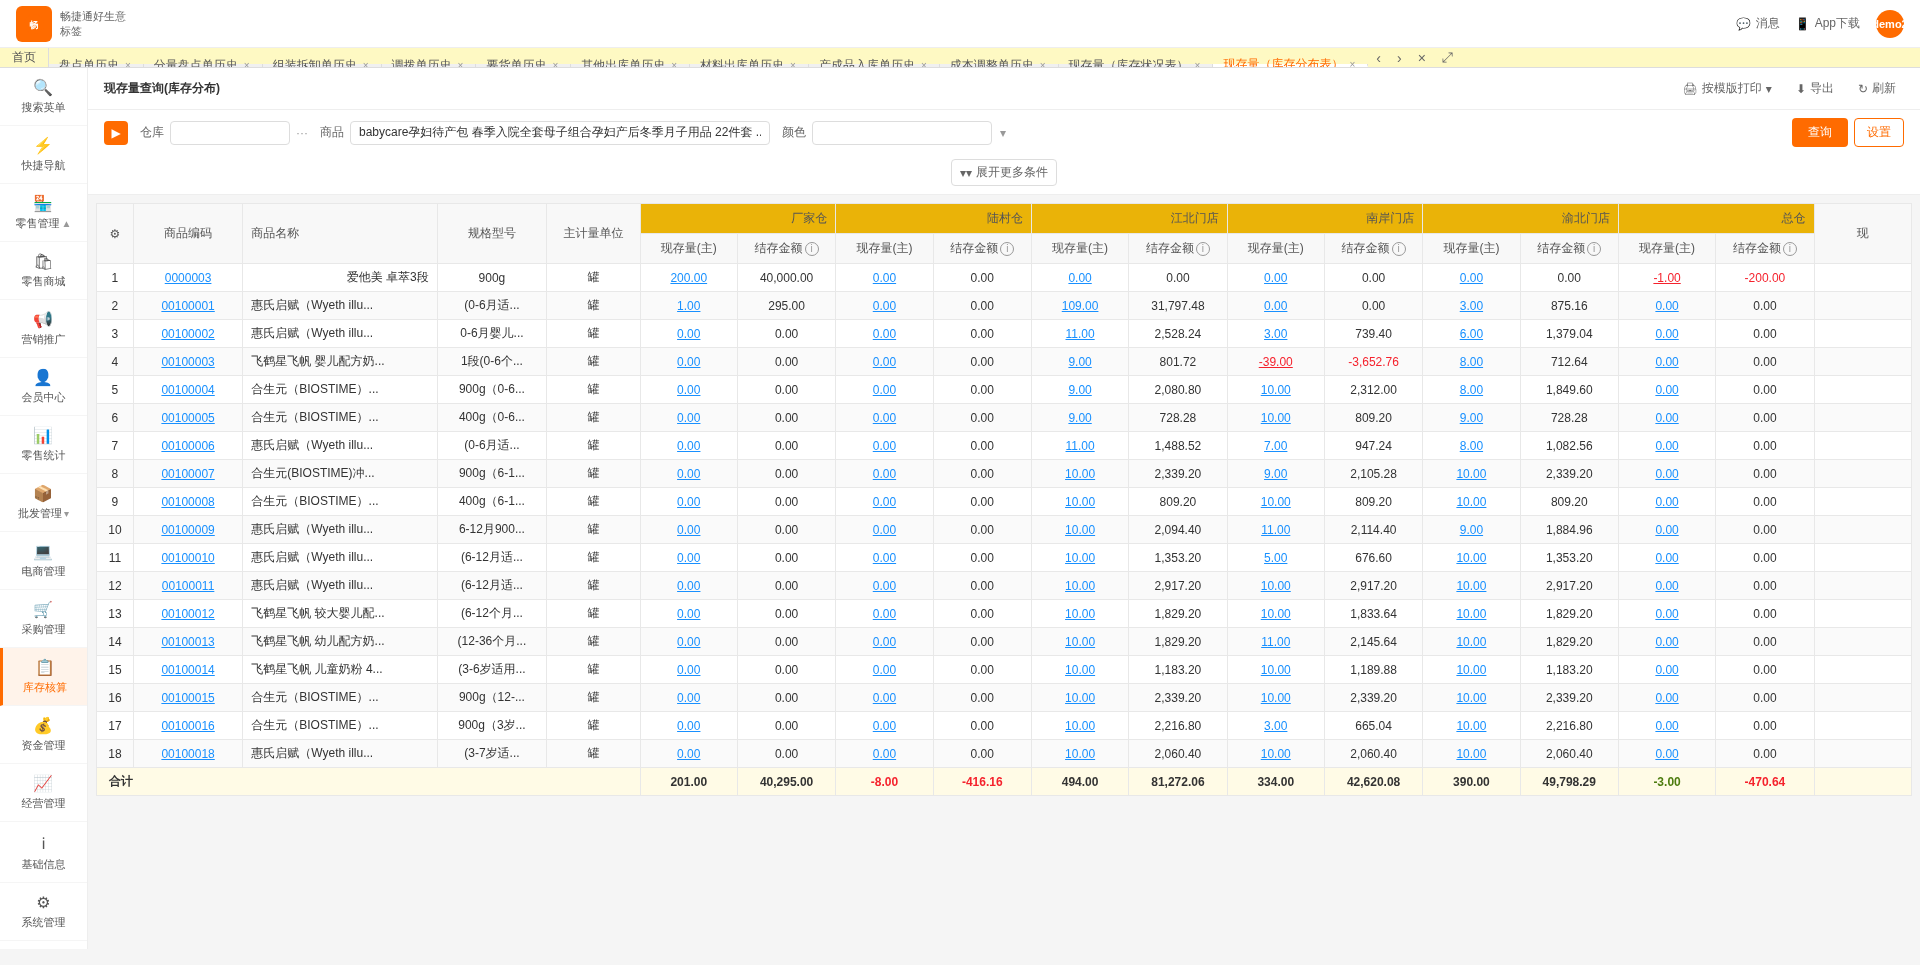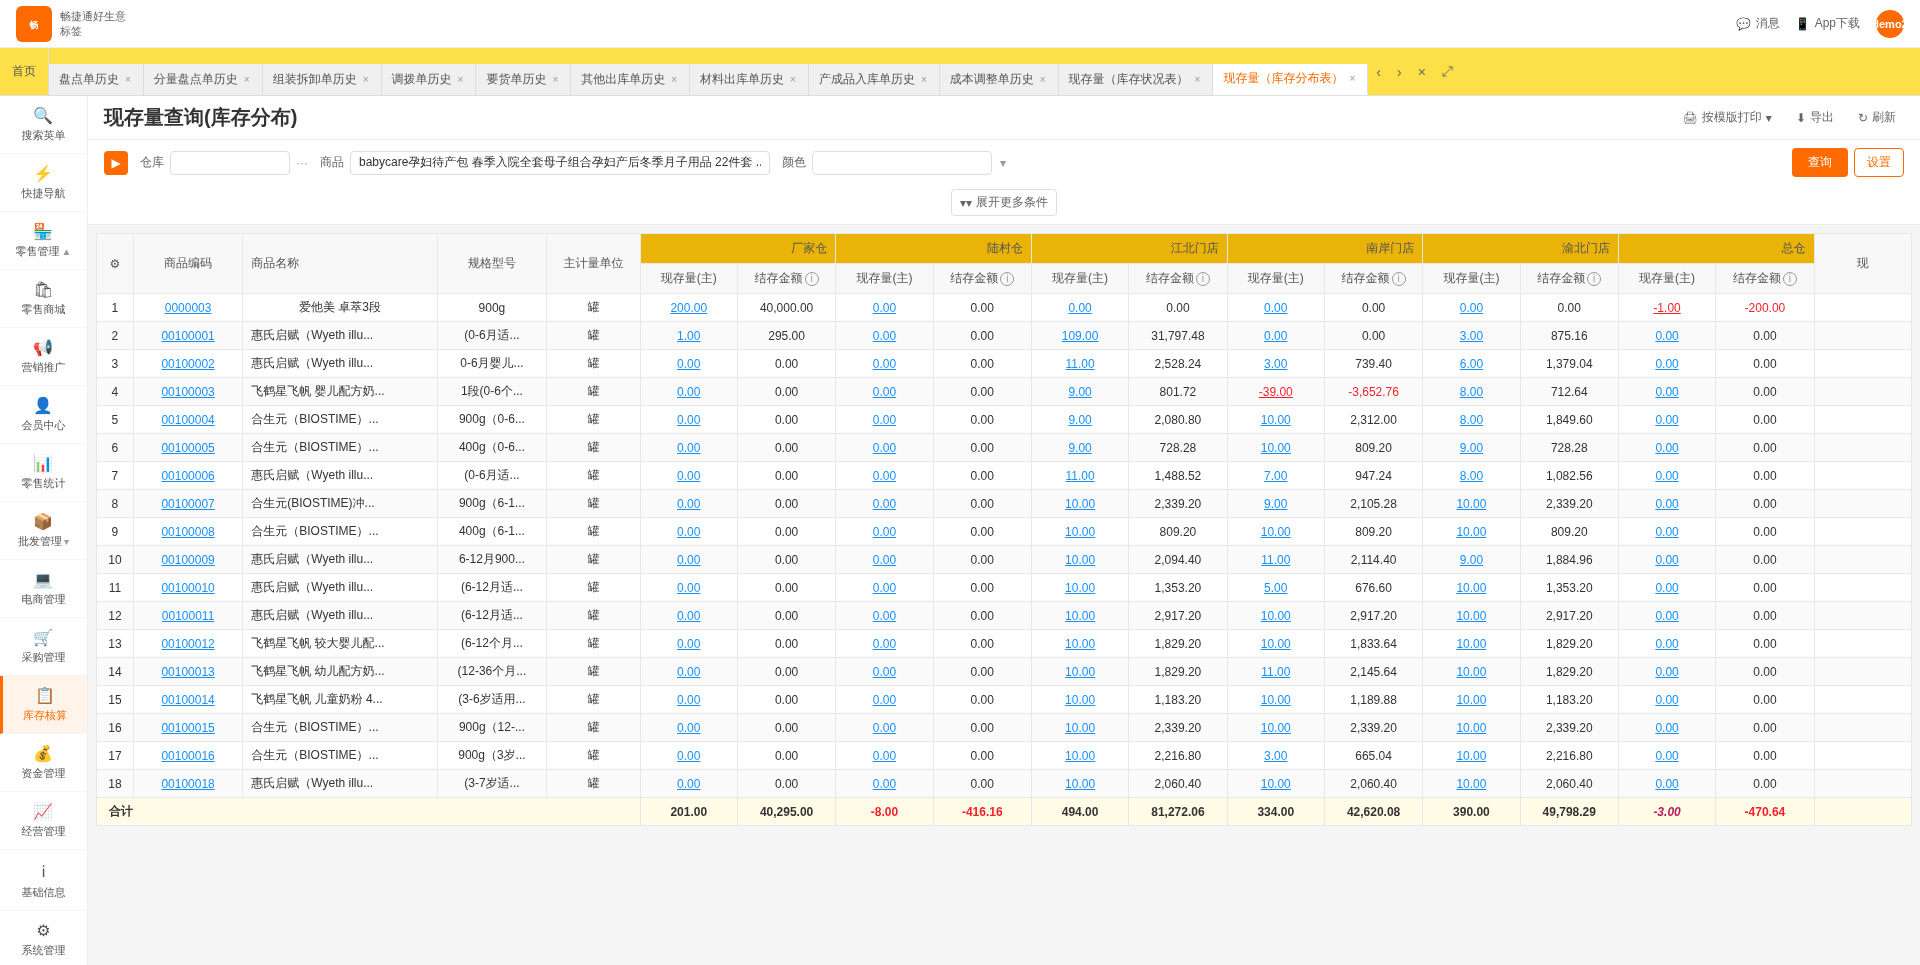--- a/index.html
+++ b/index.html
@@ -51,22 +51,22 @@
     .avatar {
       width: 28px; height: 28px;
       border-radius: 50%;
       background: #ff6b00;
       display: flex; align-items: center; justify-content: center;
       color: #fff; font-size: 11px; font-weight: bold;
     }
 
     
     .tab-bar {
-      height: 48px;
-      background: #fde047;
+      height: 20px;
+      background: #fef9c3;
       display: flex;
       align-items: stretch;
       overflow: hidden;
       border-bottom: 1px solid #ddd;
     }
     .tab-item {
       display: flex;
       align-items: center;
       padding: 0 10px;
       font-size: 12px;
@@ -156,21 +156,21 @@
     
     .page-header {
       background: #fff;
       padding: 8px 16px;
       display: flex;
       align-items: center;
       justify-content: space-between;
       border-bottom: 1px solid #eee;
     }
     .page-title {
-      font-size: 20px;
+      font-size: 12px;
       font-weight: bold;
       color: #333;
     }
     .header-actions {
       display: flex;
       align-items: center;
       gap: 8px;
     }
     .action-btn {
       display: flex;
@@ -570,21 +570,21 @@
             <th class="col-num">现存量(主)</th>
             <th class="col-num">结存金额<span class="info-icon">i</span></th>
             <th class="col-num">现存量(主)</th>
             <th class="col-num">结存金额<span class="info-icon">i</span></th>
           </tr>
         </thead>
         <tbody id="table-body">
         <tr>
     <td>1</td>
     <td><span class="num-link">0000003</span></td>
-    <td style="text-align:center;">爱他美 卓萃3段</td>
+    <td style="text-align:right;">爱他美 卓萃3段</td>
     <td>900g</td>
     <td>罐</td>
     <td><span class="num-link">200.00</span></td>
     <td>40,000.00</td>
     <td><span class="num-link">0.00</span></td>
     <td>0.00</td>
     <td><span class="num-link">0.00</span></td>
     <td>0.00</td>
     <td><span class="num-link">0.00</span></td>
     <td>0.00</td>
@@ -941,21 +941,21 @@
   <td>201.00</td>
   <td>40,295.00</td>
   <td style="color:#f5222d;">-8.00</td>
   <td style="color:#f5222d;">-416.16</td>
   <td>494.00</td>
   <td>81,272.06</td>
   <td>334.00</td>
   <td>42,620.08</td>
   <td>390.00</td>
   <td>49,798.29</td>
-  <td style="color:#be185d;font-style:italic;">-3.00</td>
+  <td style="color:#4d7c0f;">-3.00</td>
   <td style="color:#f5222d;">-470.64</td>
   <td></td>
 </tr>
           </tfoot>
       </table>
     </div>
   </div>
 </div>
 
 </body></html>

